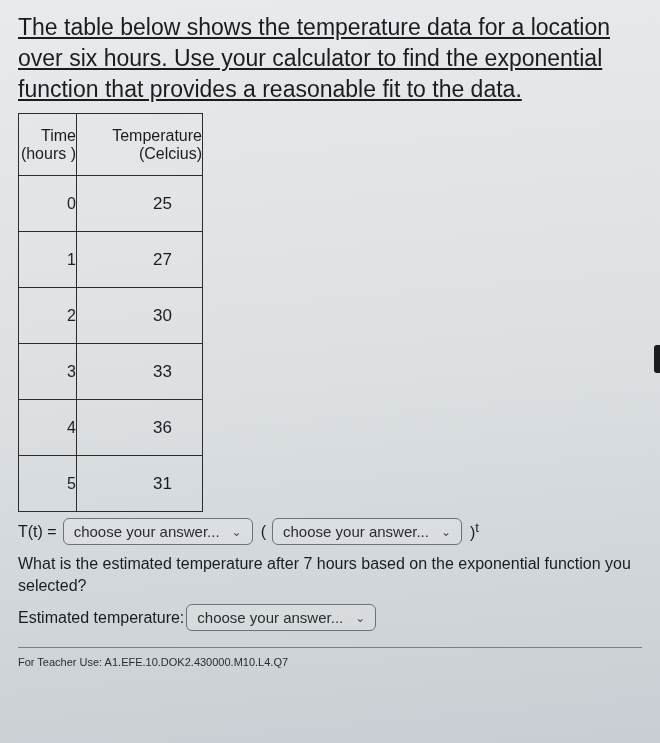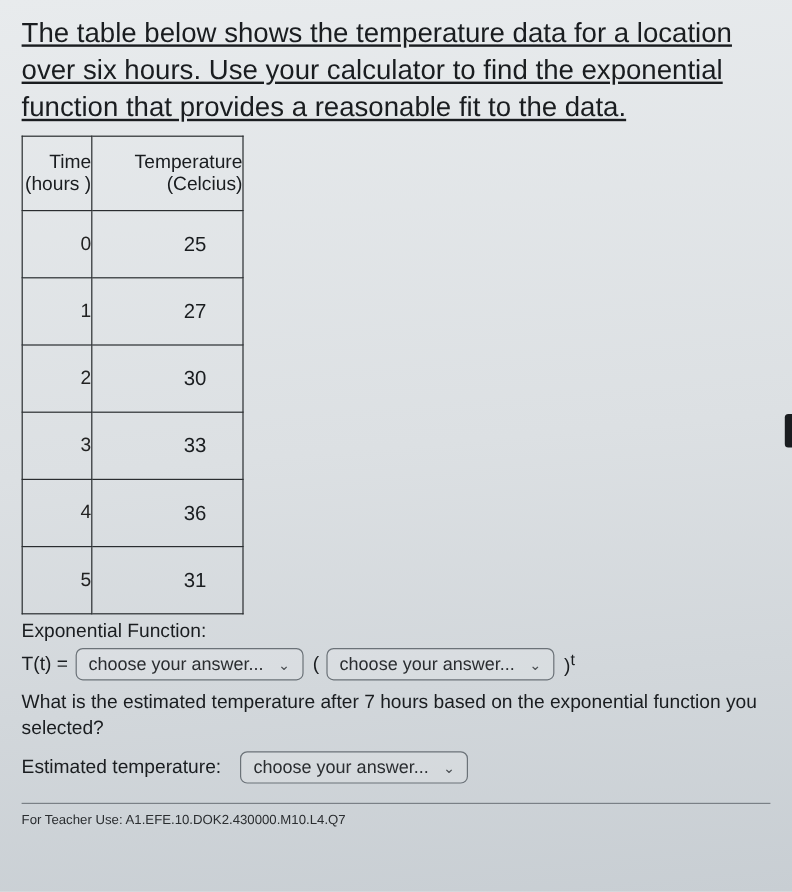--- a/index.html
+++ b/index.html
@@ -81,21 +81,21 @@
     .dropdown .chev { margin-left: 10px; font-size: 12px; color: #4a4e52; }
     .follow-text {
       font-size: 16px;
       color: #1a1d20;
       margin-top: 8px;
       line-height: 1.35;
     }
     .est-row {
       display: flex;
       align-items: center;
-      gap: 16px;
+      gap: 2px;
       margin-top: 8px;
       font-size: 16px;
       color: #1a1d20;
     }
     .divider {
       border: none;
       border-top: 1px solid #7a8086;
       margin: 16px 0 8px 0;
     }
     .teacher-use {
@@ -146,21 +146,20 @@
       <td class="time-cell">4</td>
       <td class="temp-cell">36</td>
     </tr>
     <tr>
       <td class="time-cell">5</td>
       <td class="temp-cell">31</td>
     </tr>
   </tbody>
     </table>
 
-  <div class="section-label">Exponential Function:</div>
 
   <div class="answer-row">
     <span>T(t) =</span>
     <div class="dropdown">
       <span>choose your answer...</span>
       <span class="chev">⌄</span>
     </div>
     <span class="paren-t">(</span>
     <div class="dropdown">
       <span>choose your answer...</span>

